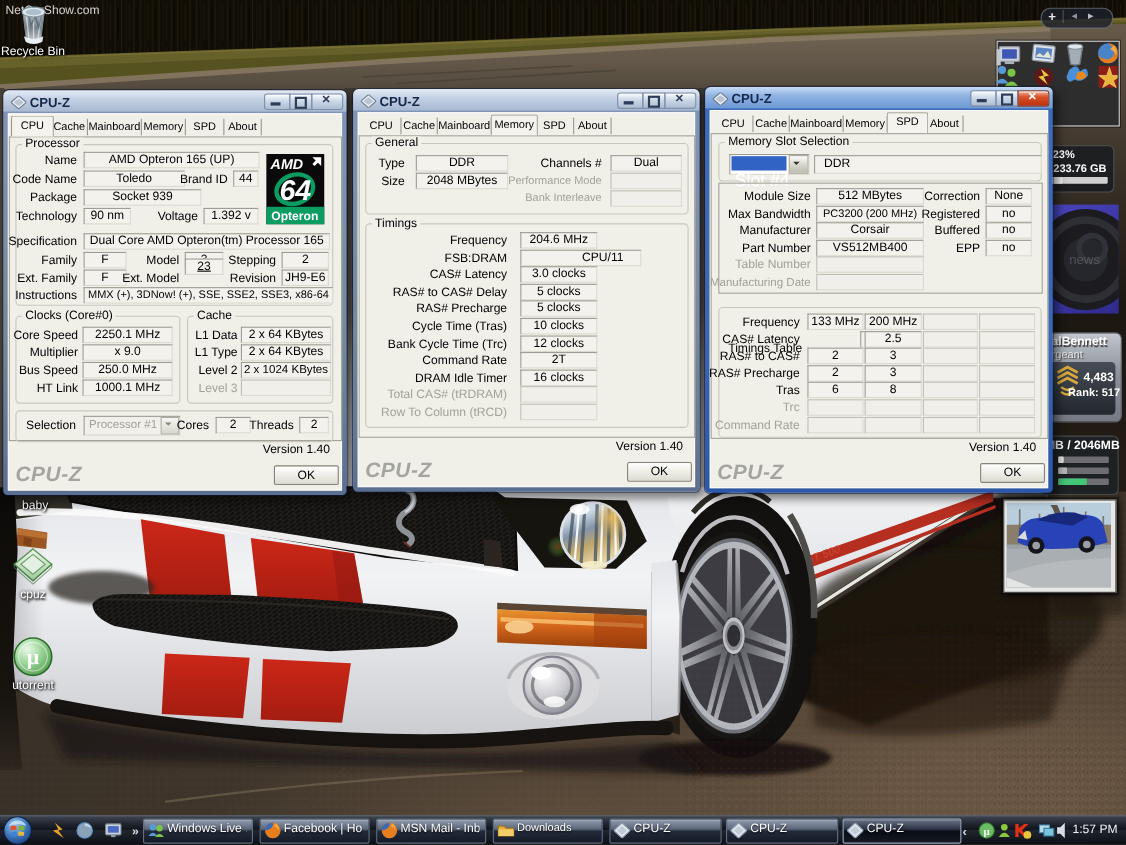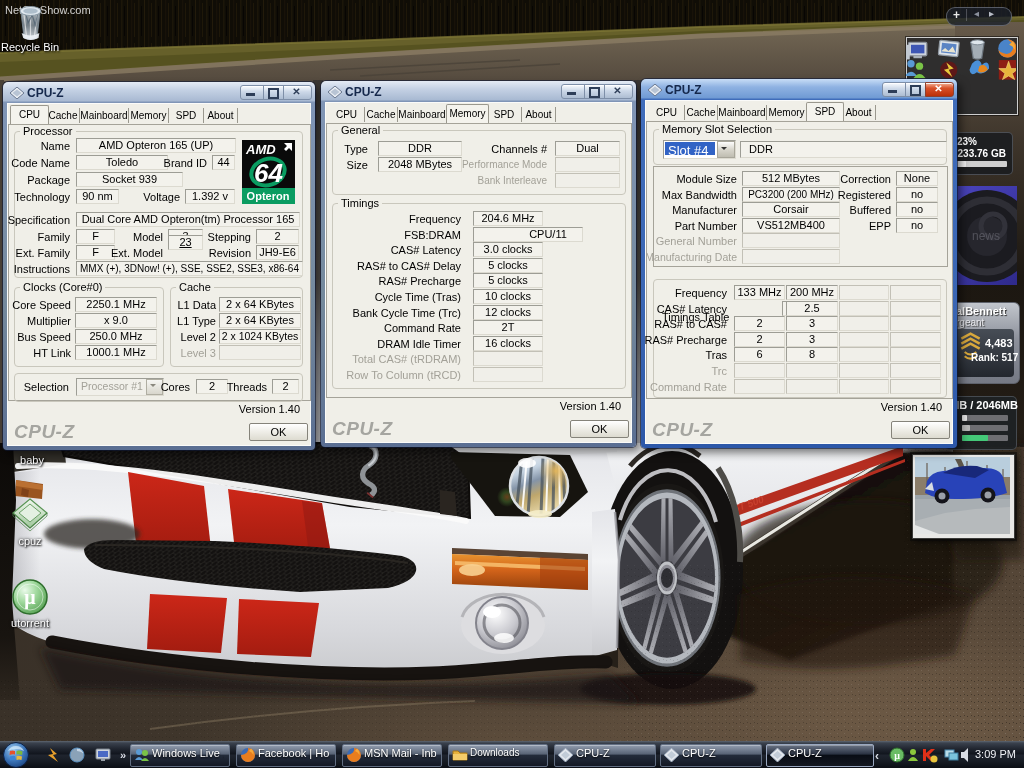--- a/index.html
+++ b/index.html
@@ -597,34 +597,34 @@
 <div class="tab taba" style="left:806px;top:102px;width:36px;">SPD</div>
 <div class="tab tabi" style="left:842px;top:105px;width:33px;">About</div>
 <div class="pane" style="left:646px;top:121px;width:305px;height:276px;"></div>
 <div class="ver" style="left:862px;top:401px;width:80px;text-align:right;">Version 1.40</div>
 <div class="logo" style="left:652px;top:419px;">CPU-Z</div>
 <div class="okb" style="left:891px;top:421px;width:57px;height:16px;line-height:16px;">OK</div>
 <div class="grp" style="left:653px;top:129px;width:292px;height:34px;"></div>
 <div class="gt" style="left:659px;top:123px;">Memory Slot Selection</div>
 <div class="abs" style="left:663px;top:140px;width:71px;height:17px;background:#fff;border:1px solid;border-color:#9d9d95 #dcdad0 #dcdad0 #9d9d95;"></div>
 <div class="abs" style="left:665px;top:142px;width:50px;height:13px;background:#3163c5;"></div>
-<div class="abs" style="left:668px;top:143px;font-size:13px;color:#fff;">Slot #4</div>
+<div class="abs" style="left:668px;top:156px;font-size:16px;color:#fff;">Slot #4</div>
 <div class="abs" style="left:717px;top:141px;width:16px;height:15px;background:linear-gradient(#fdfdfd,#d8d6cc 50%,#bfbdb1);border:1px solid #a8a69a;"></div>
 <div class="abs" style="left:721px;top:147px;width:0;height:0;border:3.5px solid transparent;border-top-color:#333;"></div>
 <div class="fld fldL" style="left:740px;top:141px;width:197px;height:15px;line-height:15px;line-height:15px;padding-left:8px;">DDR</div>
 <div class="pane" style="left:653px;top:166px;width:293px;height:99px;"></div>
 <div class="lb " style="left:617px;top:173px;width:120px;">Module Size</div>
 <div class="fld " style="left:742px;top:171px;width:96px;height:13px;line-height:13px;">512 MBytes</div>
 <div class="lb " style="left:617px;top:188.6px;width:120px;">Max Bandwidth</div>
 <div class="fld " style="left:742px;top:186.6px;width:96px;height:13px;line-height:13px;"><span style="font-size:10px">PC3200 (200 MHz)</span></div>
 <div class="lb " style="left:617px;top:204.2px;width:120px;">Manufacturer</div>
 <div class="fld " style="left:742px;top:202.2px;width:96px;height:13px;line-height:13px;">Corsair</div>
 <div class="lb " style="left:617px;top:219.79999999999998px;width:120px;">Part Number</div>
 <div class="fld " style="left:742px;top:217.79999999999998px;width:96px;height:13px;line-height:13px;">VS512MB400</div>
-<div class="lb gray" style="left:617px;top:235.39999999999998px;width:120px;">General Number</div>
+<div class="lb gray" style="left:617px;top:235.39999999999998px;width:120px;">Table Number</div>
 <div class="fld fldg" style="left:742px;top:233.39999999999998px;width:96px;height:13px;line-height:13px;"></div>
 <div class="lb gray" style="left:617px;top:250.99999999999997px;width:120px;"><span style="font-size:10.5px">Manufacturing Date</span></div>
 <div class="fld fldg" style="left:742px;top:248.99999999999997px;width:96px;height:13px;line-height:13px;"></div>
 <div class="lb " style="left:811px;top:173px;width:80px;">Correction</div>
 <div class="fld " style="left:896px;top:171px;width:40px;height:13px;line-height:13px;">None</div>
 <div class="lb " style="left:811px;top:188.6px;width:80px;">Registered</div>
 <div class="fld " style="left:896px;top:186.6px;width:40px;height:13px;line-height:13px;">no</div>
 <div class="lb " style="left:811px;top:204.2px;width:80px;">Buffered</div>
 <div class="fld " style="left:896px;top:202.2px;width:40px;height:13px;line-height:13px;">no</div>
 <div class="lb " style="left:811px;top:219.79999999999998px;width:80px;">EPP</div>
@@ -754,12 +754,12 @@
     <text x="8" y="12" font-size="10" font-weight="bold" fill="#fff" text-anchor="middle" font-family="Liberation Serif">μ</text>
 <circle cx="24" cy="5" r="3" fill="#8cc83c"></circle>
     <path d="M19 14 Q24 6 29 14 Z" fill="#8cc83c"></path>
 <path d="M34 2 L37 2 L37 6 L42 2 L46 2 L40 8 L46 14 L42 14 L37 9 L37 14 L34 14 Z" fill="#e03018"></path>
 <circle cx="45" cy="12" r="3.5" fill="#e8c43c"></circle>
 <rect x="56" y="3" width="9" height="7" fill="#b8dce8" stroke="#4a8ab0"></rect>
     <rect x="60" y="6" width="9" height="7" fill="#7ac4dc" stroke="#3a7a9c"></rect>
 <path d="M72 5 L75 5 L79 1 L79 15 L75 11 L72 11 Z" fill="#d8dce4"></path>
 <path d="M81 5 Q84 8 81 11 M83 3 Q87 8 83 13" stroke="#d8dce4" stroke-width="1.2" fill="none"></path>
 </svg>
-<div class="abs" style="left:975px;top:748px;font-size:11px;color:#f0f2f6;">3:09 PM</div>
+<div class="abs" style="left:975px;top:748px;font-size:11px;color:#f0f2f6;">1:57 PM</div>
 </body></html>

